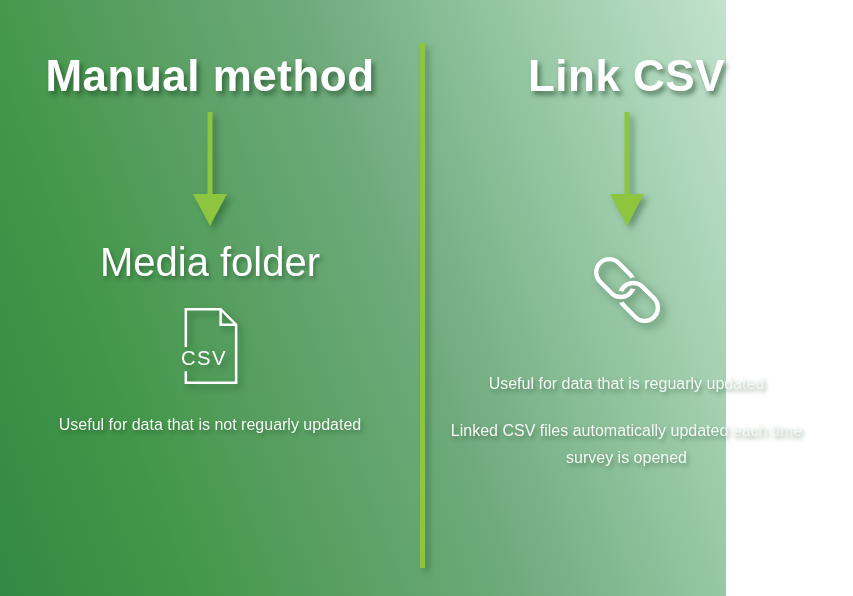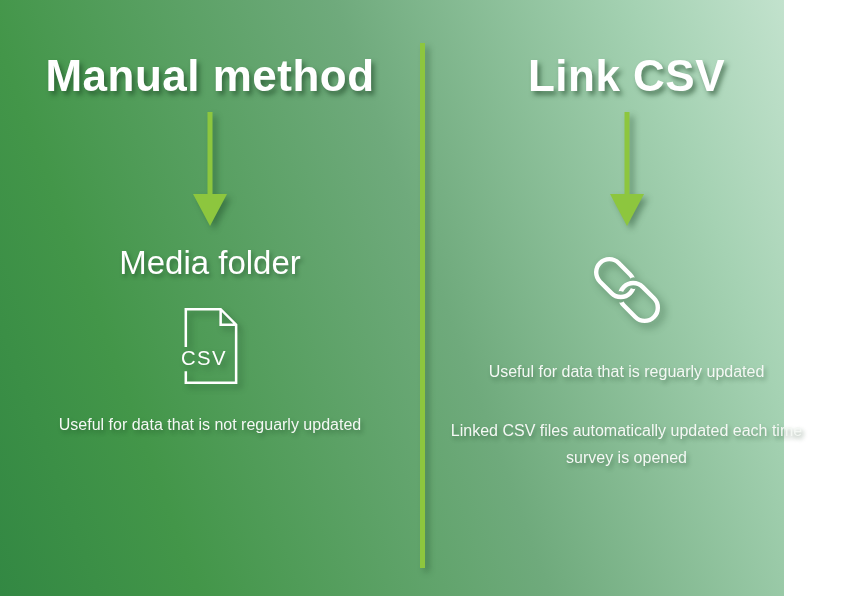--- a/index.html
+++ b/index.html
@@ -7,28 +7,29 @@
     position: relative;
     width: 853px;
     height: 596px;
     background: #ffffff;
     overflow: hidden;
     font-family: "Liberation Sans", sans-serif;
   }
   .canvas {
     position: absolute;
     left: 0; top: 0;
-    width: 784px;
+    width: 700px;
     height: 596px;
     background: linear-gradient(70deg,
       #338843 0%,
       #439649 20%,
       #6faa7c 55%,
       #a5d2b3 85%,
       #c2e2cd 100%);
+    padding-left: 26px;
   }
   .column {
     position: absolute;
     top: 0;
     height: 100%;
     display: flex;
     flex-direction: column;
     align-items: center;
     text-align: center;
   }
@@ -53,21 +54,21 @@
     letter-spacing: 0.5px;
     color: #ffffff;
     text-shadow: 3px 4px 5px rgba(20, 60, 30, 0.55);
   }
   .arrow-svg {
     margin-top: 12px;
     filter: drop-shadow(4px 4px 3px rgba(20, 60, 30, 0.4));
   }
   .subtitle {
     margin-top: 18px;
-    font-size: 33px;
+    font-size: 40px;
     line-height: 33px;
     font-weight: 400;
     color: #ffffff;
     text-shadow: 2px 3px 4px rgba(20, 60, 30, 0.45);
   }
   .icon-svg {
     margin-top: 24px;
     filter: drop-shadow(4px 4px 3px rgba(20, 60, 30, 0.4));
   }
   .chain-svg {
@@ -76,22 +77,22 @@
   }
   .note {
     margin: 22px auto 0 auto;
     font-size: 16px;
     line-height: 27px;
     font-weight: 400;
     color: #f4f8f4;
     text-shadow: 2px 3px 4px rgba(20, 60, 30, 0.4);
   }
   .col-left  .note  { max-width: 340px; margin-top: 24px; }
-  .col-right .note  { max-width: 392px; margin-top: 24px; }
-  .col-right .note2 { max-width: 372px; margin-top: 32px; }
+  .col-right .note  { max-width: 392px; margin-top: 36px; }
+  .col-right .note2 { max-width: 372px; margin-top: 20px; }
 </style>
 </head>
 <body>
 
 <div class="stage">
   <div class="canvas">
 
     <div class="column col-left">
       <div class="title">Manual method</div>
 

